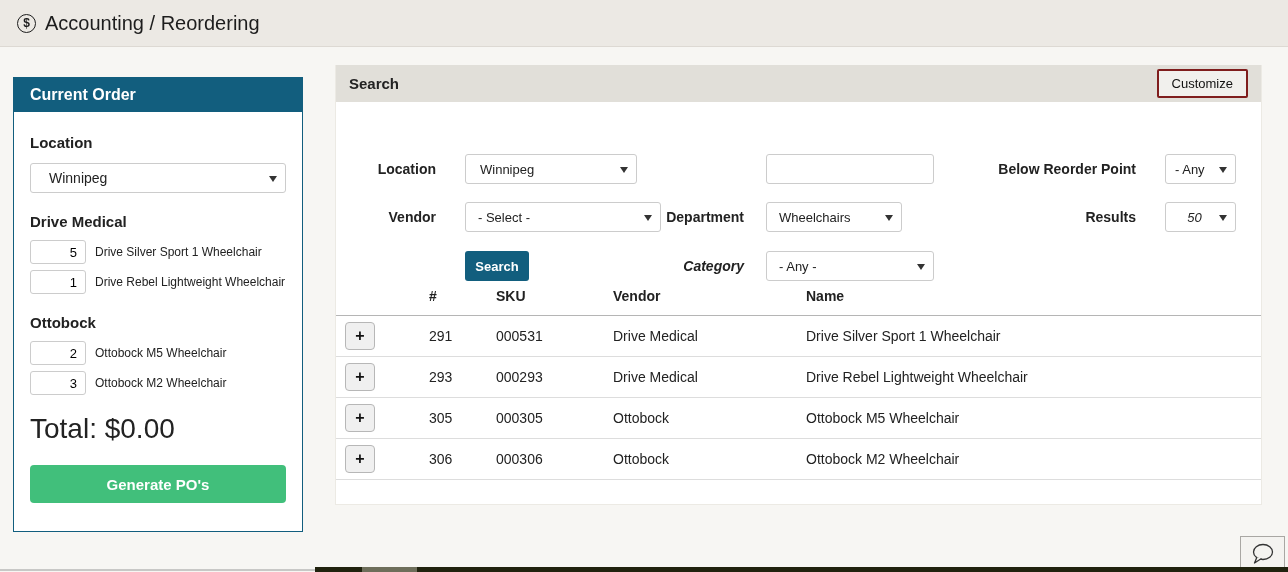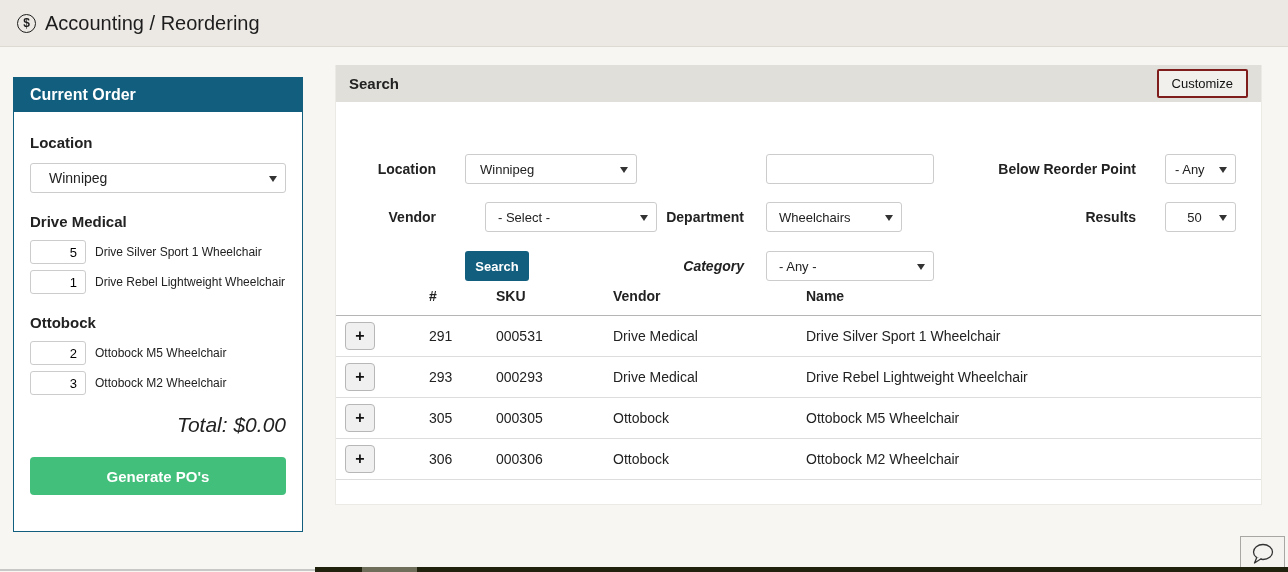--- a/index.html
+++ b/index.html
@@ -38,21 +38,21 @@
     position:relative;width:100%;height:30px;border:1px solid var(--border);border-radius:3px;
     background:#fff;display:flex;align-items:center;padding-left:18px;font-size:14px;cursor:default;
   }
   .co-vendor{font-weight:bold;font-size:15px;margin:20px 0 10px;}
   .co-item-row{display:flex;align-items:center;gap:9px;margin-bottom:6px;}
   .co-qty-input{
     width:56px;height:24px;border:1px solid var(--border);border-radius:3px;
     text-align:right;padding-right:8px;font-size:13px;font-family:"Liberation Sans",sans-serif;
   }
   .co-item-name{font-size:12px;}
-  .co-total{text-align:right;font-size:21px;margin-top:18px;font-style:italic;}
+  .co-total{font-size:28px;margin-top:18px;}
   .generate-btn{
     margin-top:20px;width:100%;height:38px;background:var(--green);border:none;border-radius:4px;
     color:#fff;font-weight:bold;font-size:15px;font-family:"Liberation Sans",sans-serif;cursor:pointer;
   }
   
   .search-panel{
     position:absolute;left:335px;top:65px;width:927px;height:440px;
     background:#ffffff;border:1px solid #eceae4;border-top:none;
   }
   .sp-header{
@@ -161,32 +161,32 @@
       <span class="sel-arrow"></span>
     </div>
     <input class="f-input" style="left: 430px; top: 52px; width: 168px;" value="">
     <div class="f-label" style="left:500px;top:52px;width:300px;">Below Reorder Point</div>
     <div class="f-select" style="left:829px;top:52px;width:71px;">
       <span class="sel-text" style="padding-left:9px;">- Any</span>
       <span class="sel-arrow"></span>
     </div>
 
     <div class="f-label" style="left:0;top:100px;width:100px;">Vendor</div>
-    <div class="f-select" style="left:129px;top:100px;width:172px;margin-left:20px;">
+    <div class="f-select" style="left:129px;top:100px;width:196px;">
       <span class="sel-text">- Select -</span>
       <span class="sel-arrow"></span>
     </div>
     <div class="f-label" style="left:300px;top:100px;width:108px;">Department</div>
     <div class="f-select" style="left:430px;top:100px;width:136px;">
       <span class="sel-text">Wheelchairs</span>
       <span class="sel-arrow"></span>
     </div>
     <div class="f-label" style="left:500px;top:100px;width:300px;">Results</div>
     <div class="f-select sel-center" style="left:829px;top:100px;width:71px;">
-      <span class="sel-text" style="padding-right:12px;">50</span>
+      <span class="sel-text" style="padding-right:12px;font-style:italic;">50</span>
       <span class="sel-arrow"></span>
     </div>
 
     <button class="search-btn">Search</button>
     <div class="f-label" style="left:300px;top:149px;width:108px;font-style:italic;">Category</div>
     <div class="f-select" style="left:430px;top:149px;width:168px;text-align:center;">
       <span class="sel-text">- Any -</span>
       <span class="sel-arrow"></span>
     </div>
   </div>

